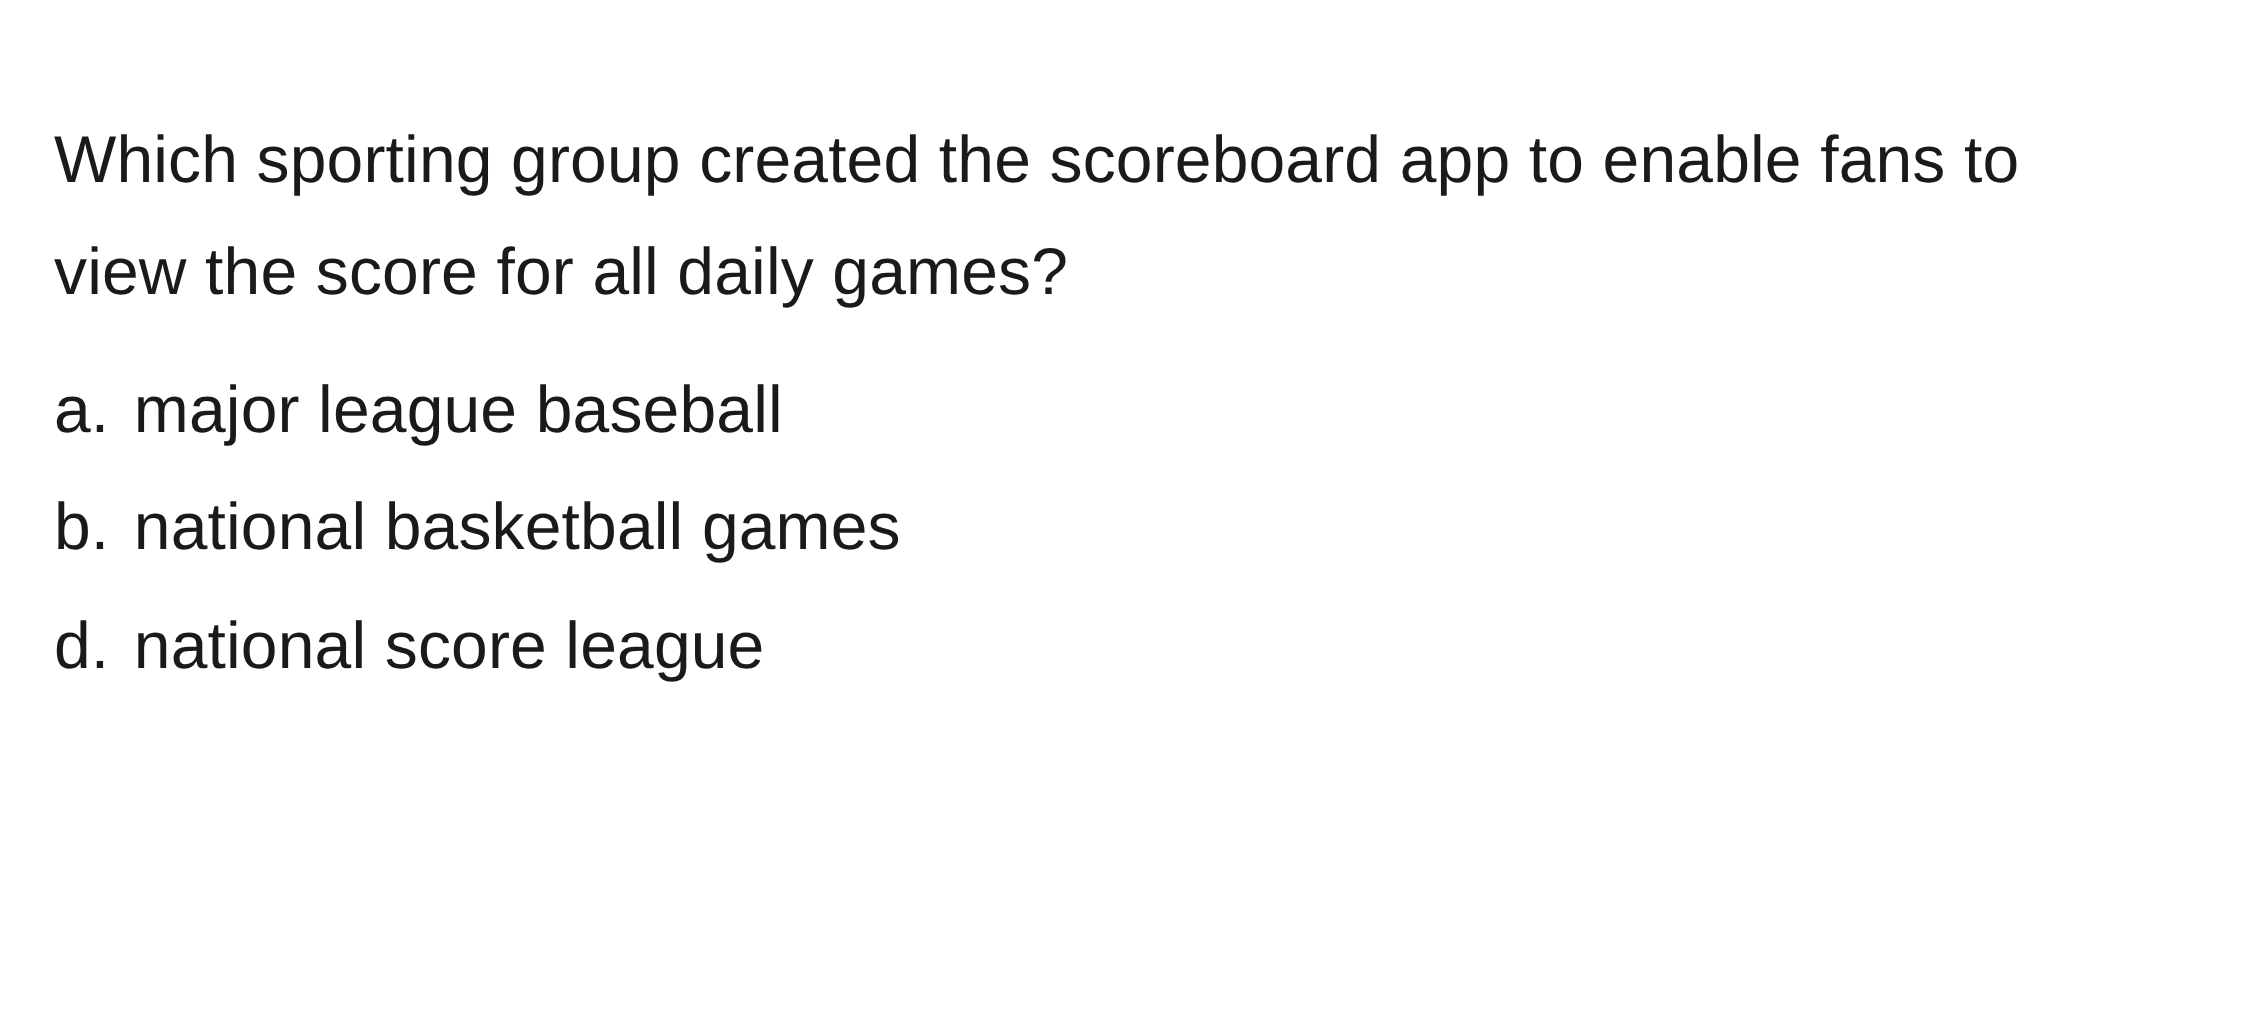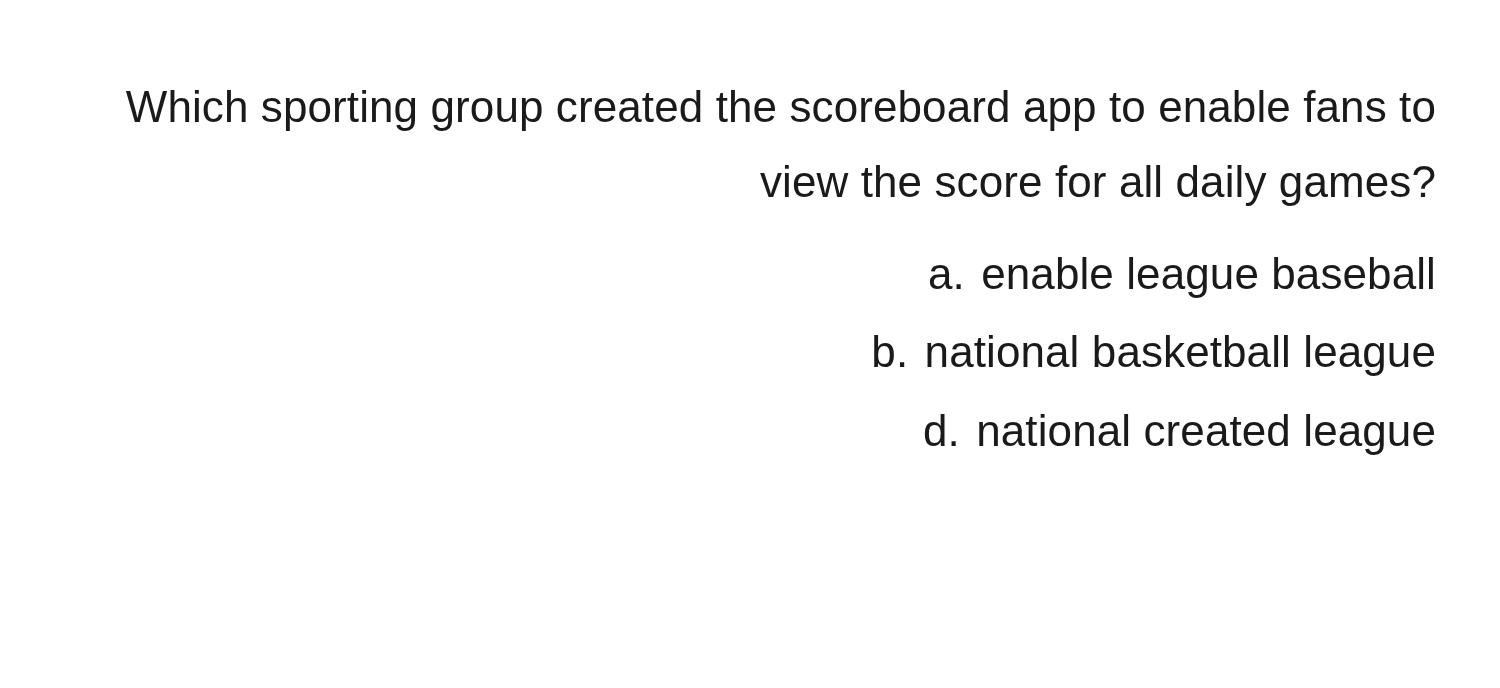--- a/index.html
+++ b/index.html
@@ -8,21 +8,20 @@
     width: 1500px;
     height: 688px;
     background: #ffffff;
     font-family: -apple-system, BlinkMacSystemFont, "Segoe UI", Helvetica, Arial, sans-serif;
     color: #1a1a1a;
     overflow: hidden;
   }
   .container {
     padding: 70px 64px 0 36px;
     box-sizing: border-box;
-    text-align: right;
   }
   .question {
     font-size: 44px;
     line-height: 1.7;
     font-weight: 400;
     margin-bottom: 28px;
     letter-spacing: 0.1px;
   }
   .options {
     display: flex;
@@ -40,24 +39,24 @@
   }
 </style>
 </head>
 <body>
 
 <div class="container">
   <div class="question">Which sporting group created the scoreboard app to enable fans to view the score for all daily games?</div>
   <div class="options">
     <div class="option">
       <span class="letter">a.</span>
-      <span>enable league baseball</span>
+      <span>major league baseball</span>
     </div>
     <div class="option">
       <span class="letter">b.</span>
-      <span>national basketball league</span>
+      <span>national basketball games</span>
     </div>
     <div class="option">
       <span class="letter">d.</span>
-      <span>national created league</span>
+      <span>national score league</span>
     </div>
   </div>
 </div>
 
 </body></html>

